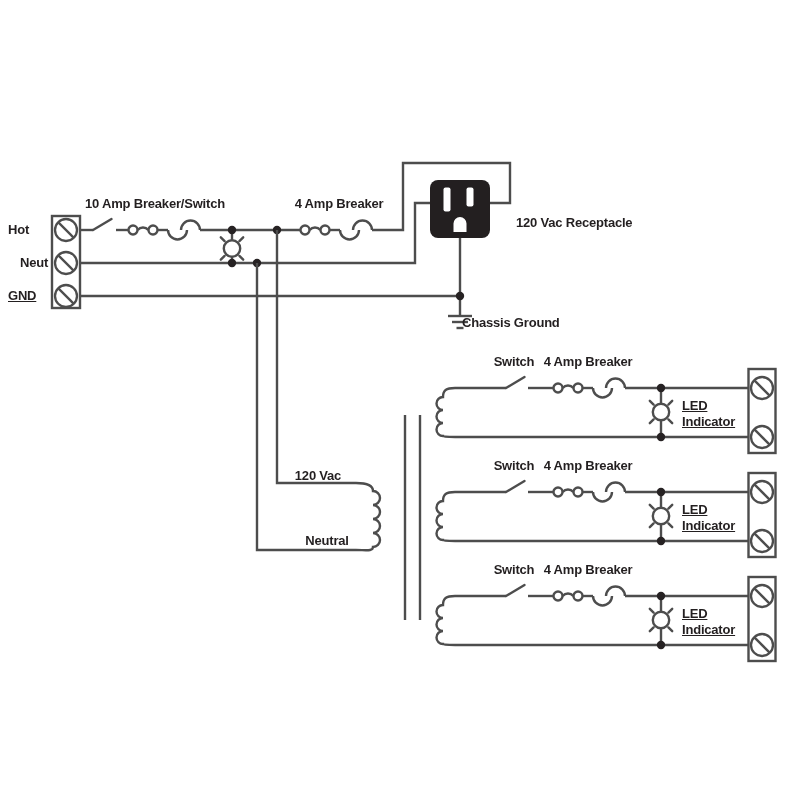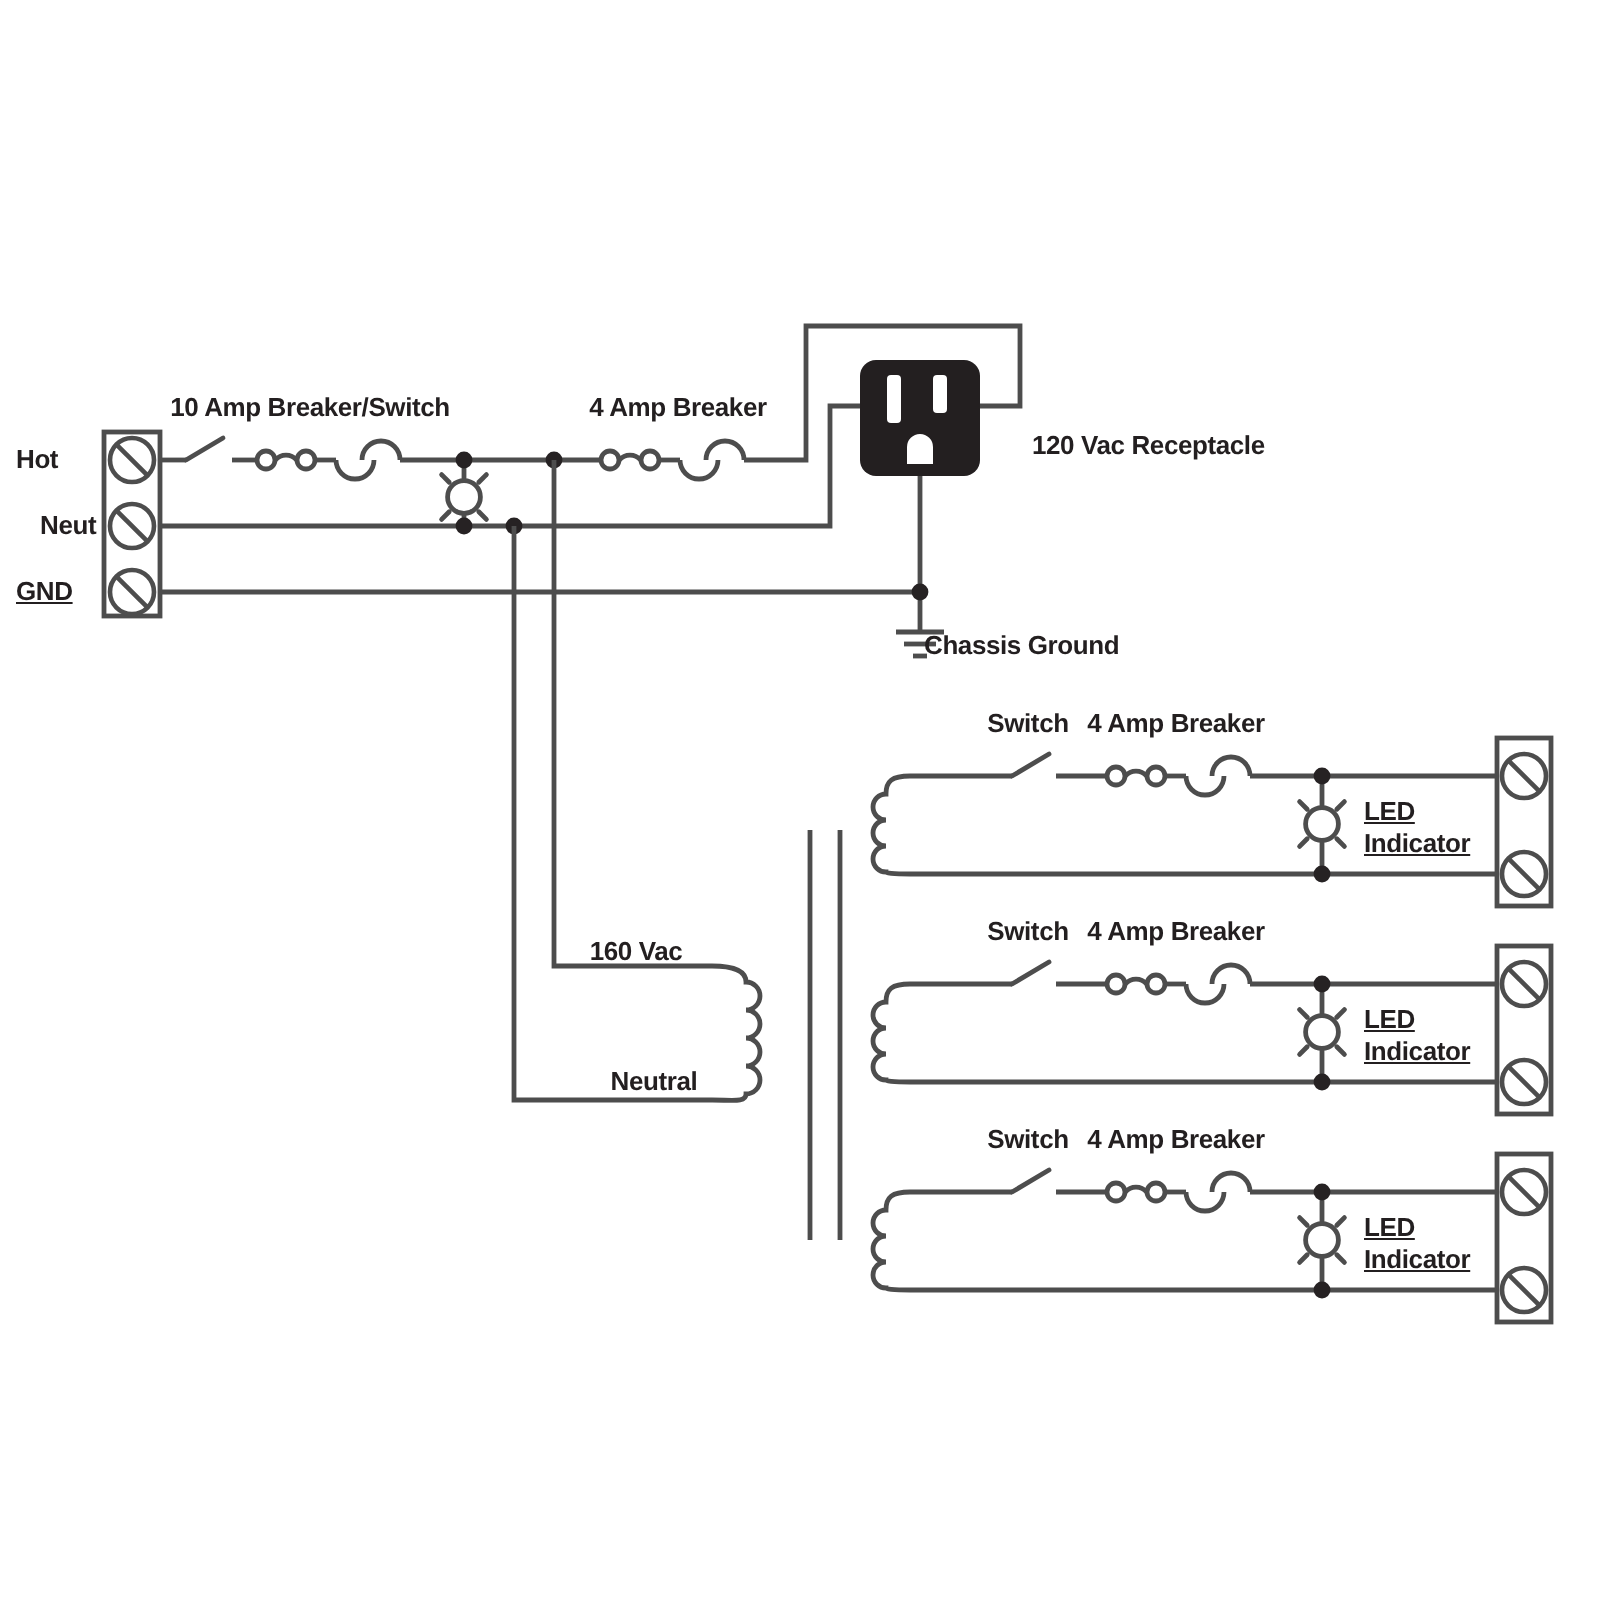--- a/index.html
+++ b/index.html
@@ -194,21 +194,21 @@
 
   <div class="lbl right" style="left:8px;top:222px;width:39px;">Hot</div>
   <div class="lbl right" style="left:20px;top:255px;width:39px;">Neut</div>
   <div class="lbl right" style="left:8px;top:288px;width:39px;text-decoration:underline;">GND</div>
 
   <div class="lbl center" style="left:55px;top:196px;width:200px;">10 Amp Breaker/Switch</div>
   <div class="lbl center" style="left:269px;top:196px;width:140px;">4 Amp Breaker</div>
   <div class="lbl" style="left:500px;top:215px;margin-left:16px;">120 Vac Receptacle</div>
   <div class="lbl" style="left:462px;top:315px;">Chassis Ground</div>
 
-  <div class="lbl center" style="left:258px;top:468px;width:120px;">160 Vac</div>
+  <div class="lbl center" style="left:258px;top:468px;width:120px;">120 Vac</div>
   <div class="lbl center" style="left:257px;top:533px;width:140px;">Neutral</div>
 
   <div class="lbl center" style="left:474px;top:354px;width:80px;">Switch</div>
   <div class="lbl center" style="left:518px;top:354px;width:140px;">4 Amp Breaker</div>
   <div class="lbl led-lbl" style="left:682px;top:398px;"><span>LED</span><br><span>Indicator</span></div>
 
   <div class="lbl center" style="left:474px;top:458px;width:80px;">Switch</div>
   <div class="lbl center" style="left:518px;top:458px;width:140px;">4 Amp Breaker</div>
   <div class="lbl led-lbl" style="left:682px;top:502px;"><span>LED</span><br><span>Indicator</span></div>
 

